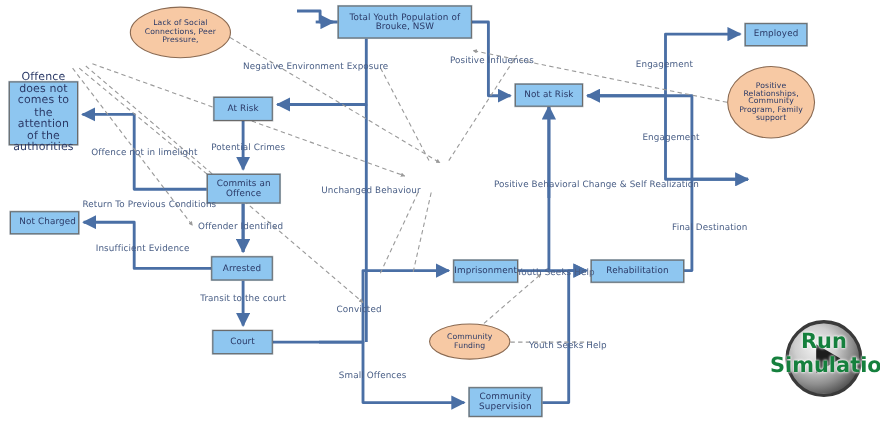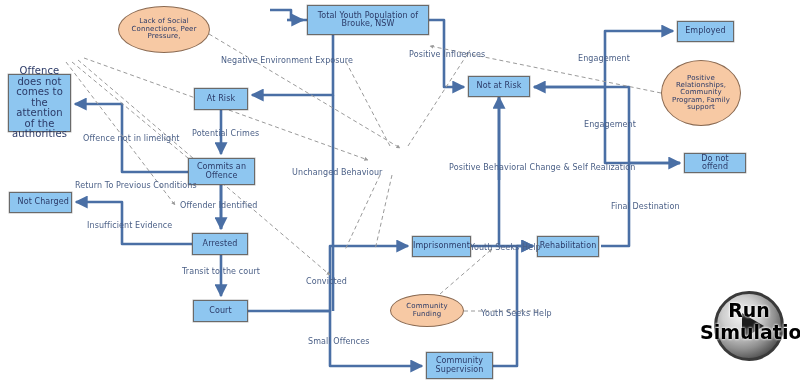--- a/index.html
+++ b/index.html
@@ -74,21 +74,21 @@
     border-top: 13px solid transparent;
     border-bottom: 13px solid transparent;
   }
   .run-sim .lbl {
     position: absolute;
     left: 0; top: 0;
     width: 98px;
     text-align: center;
     font-family: "DejaVu Sans", sans-serif;
     font-weight: bold;
-    color: #000000;
+    color: #15803d;
     text-shadow: 0 0 2px #fff, 0 0 3px #fff;
   }
   .run-sim .lbl.l1 { top: 16px; font-size: 19px; }
   .run-sim .lbl.l2 { top: 38px; font-size: 19px; }
 </style>
 </head>
 <body>
 
 <div id="canvas">
 
@@ -196,37 +196,34 @@
 
   <div class="node ellipse" style="left:661px;top:60px;width:80px;height:66px;font-size:7px;">
     <span>Positive Relationships, Community Program, Family support</span>
   </div>
 
   <div class="node rect" style="left:188px;top:158px;width:67px;height:27px;font-size:8px;">
     <span>Commits an Offence</span>
   </div>
 
 
-  <div class="node rect" style="left:684px;top:153px;width:62px;height:20px;font-size:8px;">
-    <span>Do not offend</span>
-  </div>
 
   <div class="node rect" style="left:9px;top:192px;width:63px;height:21px;font-size:8px;justify-content:flex-end;">
     <span>Not Charged</span>
   </div>
 
   <div class="node rect" style="left:192px;top:233px;width:56px;height:22px;font-size:8px;">
     <span>Arrested</span>
   </div>
 
   <div class="node rect" style="left:412px;top:236px;width:59px;height:21px;font-size:8px;">
     <span>Imprisonment</span>
   </div>
 
-  <div class="node rect" style="left:537px;top:236px;width:62px;height:21px;font-size:8px;">
+  <div class="node rect" style="left:537px;top:236px;width:85px;height:21px;font-size:8px;">
     <span>Rehabilitation</span>
   </div>
 
   <div class="node rect" style="left:193px;top:300px;width:55px;height:22px;font-size:8px;">
     <span>Court</span>
   </div>
 
   <div class="node ellipse" style="left:390px;top:294px;width:74px;height:33px;font-size:7px;">
     <span>Community Funding</span>
   </div>

